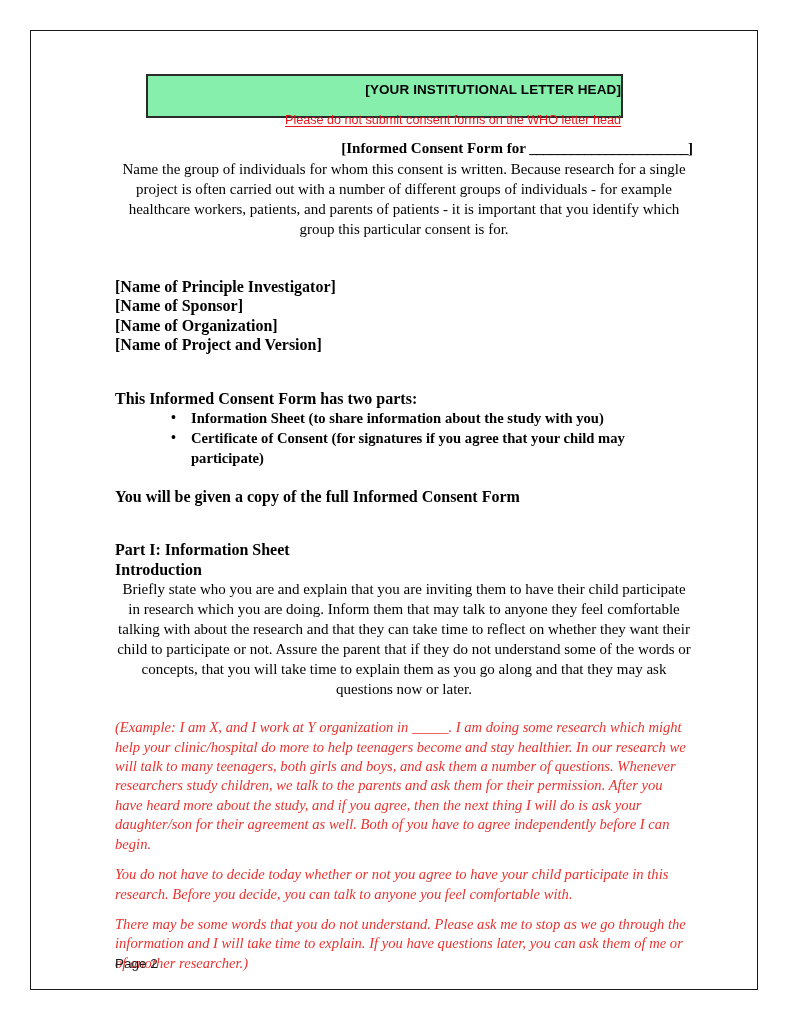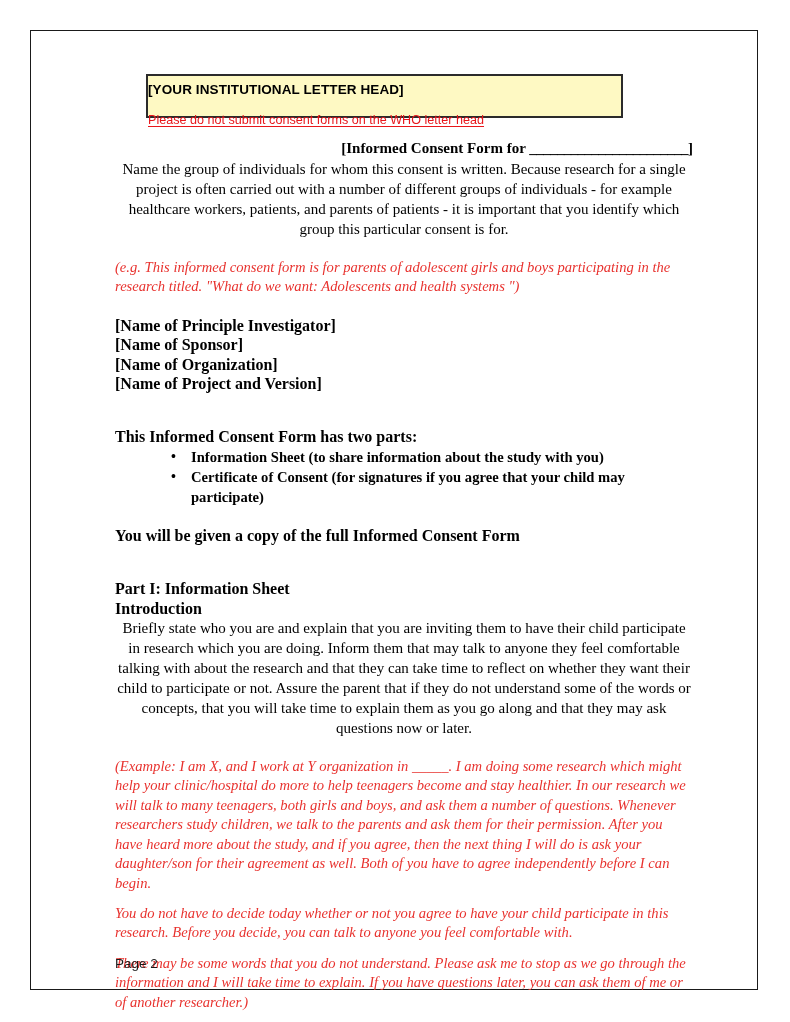--- a/index.html
+++ b/index.html
@@ -30,24 +30,24 @@
 
   
   .letterhead-box {
     position: absolute;
     left: 115px;
     top: 43px;
     width: 477px;
     height: 44px;
     border: 2px solid #2b2b2b;
     box-sizing: border-box;
-    background: #fef9c3;
+    background: #86efac;
     display: flex;
     flex-direction: column;
-    align-items: flex-start;
+    align-items: flex-end;
     justify-content: flex-start;
     padding-top: 6px;
   }
   .letterhead-line1 {
     font-family: "Liberation Sans", "DejaVu Sans", sans-serif;
     font-weight: bold;
     font-size: 13.5px;
     line-height: 16px;
     color: #000000;
     letter-spacing: 0.1px;
@@ -152,21 +152,20 @@
   </div>
 
   <div class="doc-body">
 
     <div class="ttl-center"><span>[Informed Consent Form for </span><span class="blank-rule">_______________________</span><span>]</span></div>
 
     <p class="para">Name the group of individuals for whom this consent is written. Because research for a single project is often carried out with a number of different groups of individuals - for example healthcare workers, patients, and parents of patients - it is important that you identify which group this particular consent is for.</p>
 
     <div class="spacer-md"></div>
 
-    <p class="red-italic">(e.g. This informed consent form is for parents of adolescent girls and boys participating in the research titled. "What do we want: Adolescents and health systems ")</p>
 
     <div class="spacer-md"></div>
 
     <p class="bold-line">[Name of Principle Investigator]</p>
     <p class="bold-line">[Name of Sponsor]</p>
     <p class="bold-line">[Name of Organization]</p>
     <p class="bold-line">[Name of Project and Version]</p>
 
     <div class="spacer-xl"></div>
 

